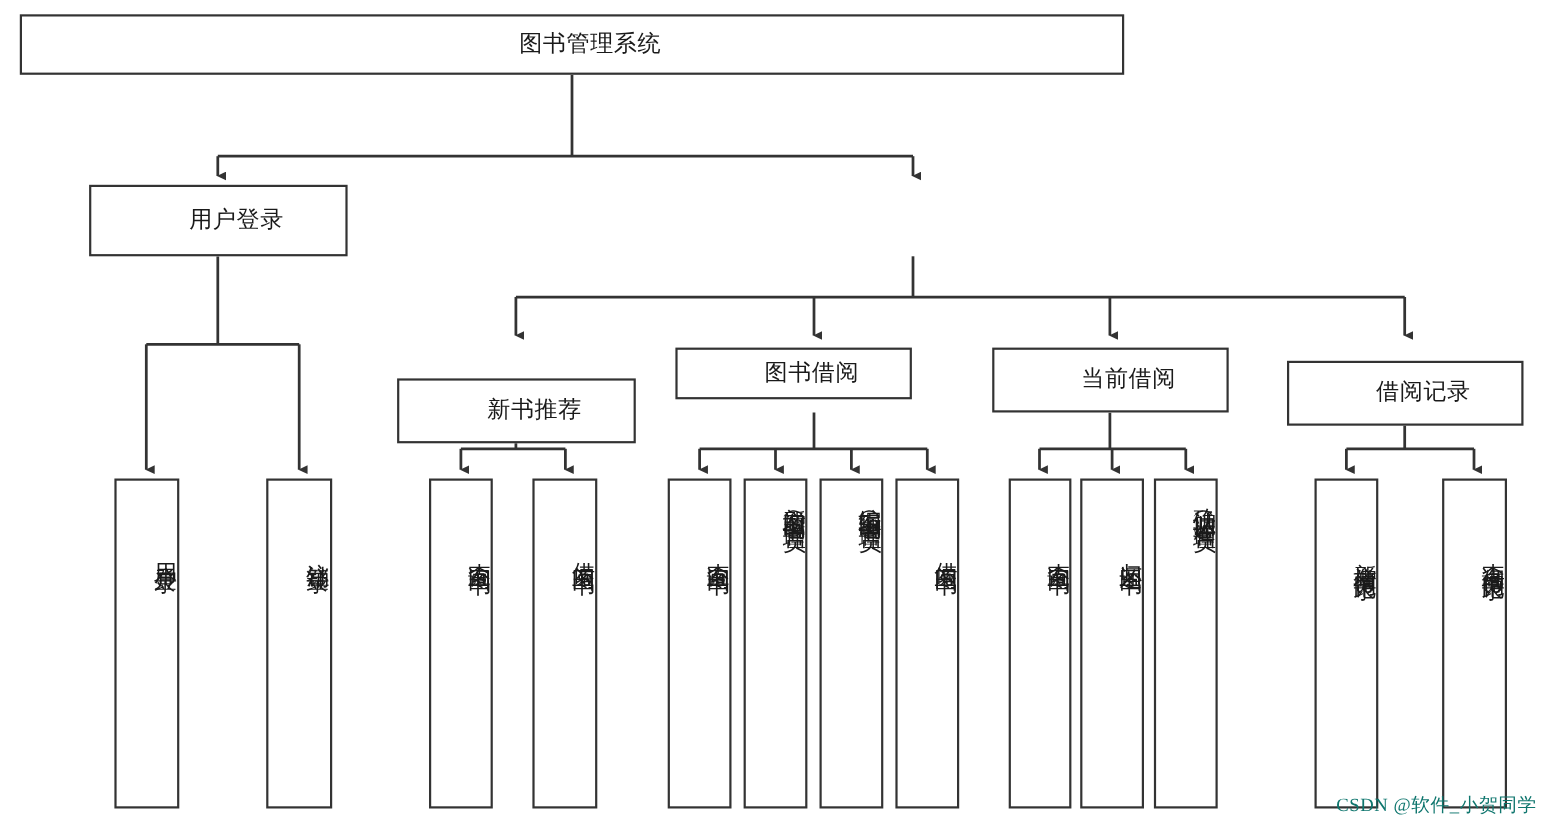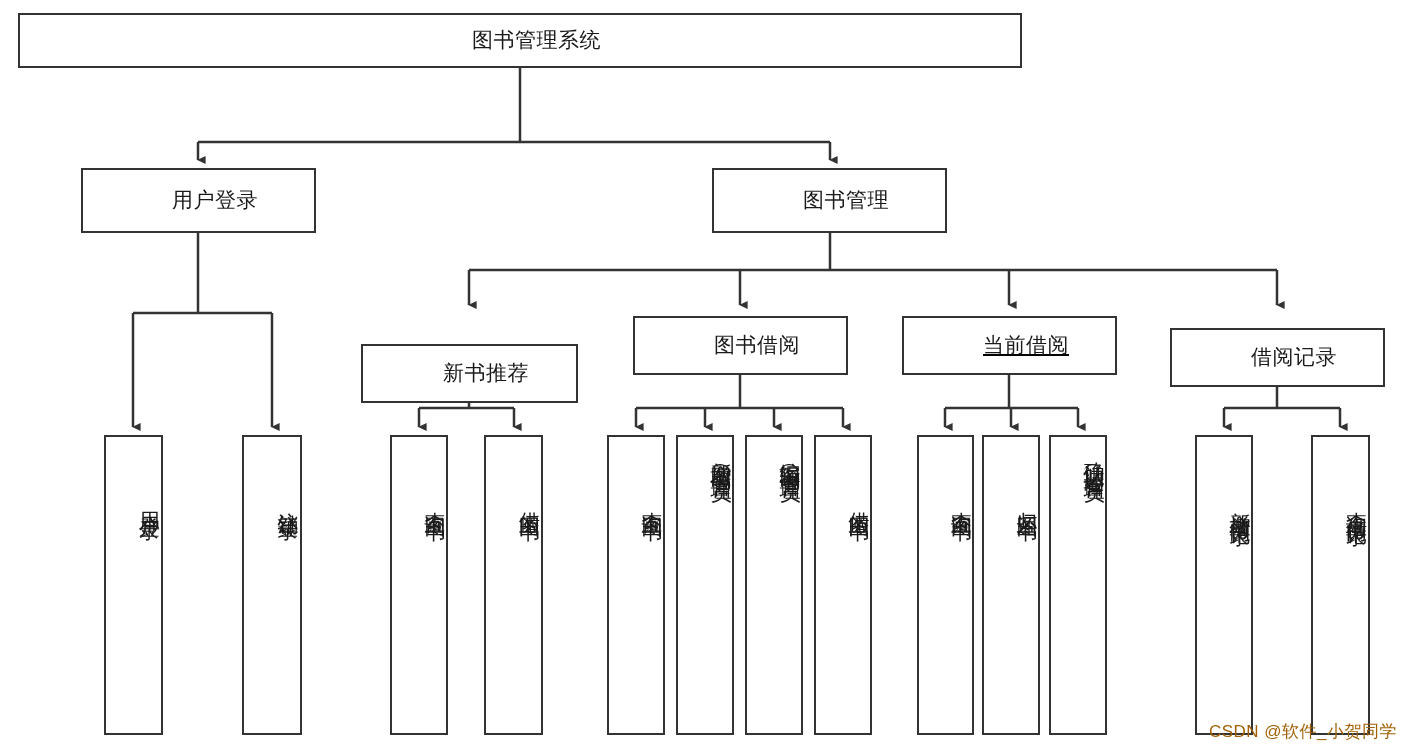--- a/index.html
+++ b/index.html
@@ -68,24 +68,25 @@
   }
   .conn-line {
     stroke: #333333;
     stroke-width: 2.5;
     fill: none;
   }
   .watermark {
     position: absolute;
     right: 8px;
     bottom: 4px;
-    color: #a16207;
+    color: #0f766e;
     font-size: 17px;
     letter-spacing: 0.5px;
     white-space: nowrap;
+    font-family: Liberation Serif, serif;
   }
 </style>
 </head>
 <body>
 
 <div id="diagram-root">
 
   <svg class="connectors" viewBox="0 0 1405 747">
     <defs>
       <marker id="arrow" markerWidth="9" markerHeight="9" refX="4" refY="7.6" orient="auto" markerUnits="userSpaceOnUse">
@@ -134,31 +135,28 @@
     <path class="conn-line" d="M1340,408 L1340,427" marker-end="url(#arrow)"></path>
   </svg>
 
   <div class="node-box" style="left:18px; top:13px; width:1004px; height:55px;">
     <span class="node-label">图书管理系统</span>
   </div>
 
   <div class="node-box" style="left:81px; top:168px; width:235px; height:65px;">
     <span class="node-label">用户登录</span>
   </div>
-  <div class="node-box" style="left:712px; top:168px; width:235px; height:65px;">
-    <span class="node-label">图书管理</span>
-  </div>
 
   <div class="node-box" style="left:361px; top:316px; width:217px; height:59px;margin-top:28px;">
     <span class="node-label">新书推荐</span>
   </div>
-  <div class="node-box" style="left:633px; top:316px; width:215px; height:59px;">
+  <div class="node-box" style="left:614px; top:316px; width:215px; height:47px;">
     <span class="node-label">图书借阅</span>
   </div>
-  <div class="node-box" style="left:902px; top:316px; width:215px; height:59px;text-decoration:underline;">
+  <div class="node-box" style="left:902px; top:316px; width:215px; height:59px;">
     <span class="node-label">当前借阅</span>
   </div>
   <div class="node-box" style="left:1170px; top:316px; width:215px; height:59px;margin-top:12px;">
     <span class="node-label">借阅记录</span>
   </div>
 
   <div class="node-box vertical mid" style="left:104px; top:435px; width:59px; height:300px;">
     <span class="node-label">用户登录</span>
   </div>
   <div class="node-box vertical mid" style="left:242px; top:435px; width:60px; height:300px;">

